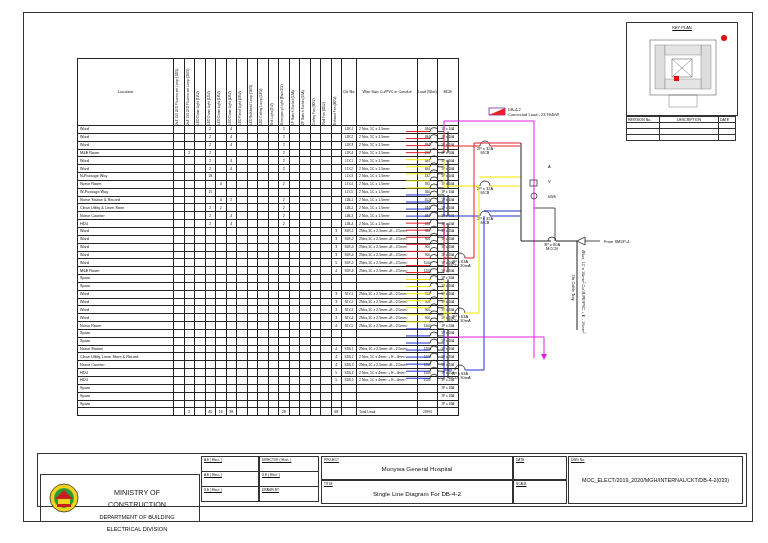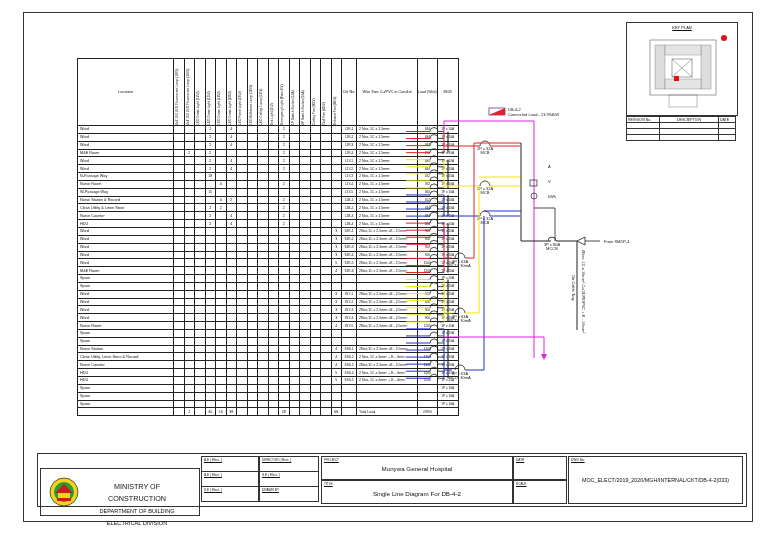--- a/index.html
+++ b/index.html
@@ -1178,21 +1178,21 @@
       </tr>
   <tr>
         <td></td>
         <td></td>
         <td></td>
       </tr>
 </tbody>
   </table>
 
 <div class="tb">
-  <div class="tb-box" style="left:2px;top:14px;width:158px;height:46px">
+  <div class="tb-box" style="left:2px;top:20px;width:158px;height:46px">
     <svg width="30" height="30" style="position:absolute;left:8px;top:8px">
       <circle cx="15" cy="15" r="14" fill="#f2d21a" stroke="#333" stroke-width="0.8"></circle>
       <circle cx="15" cy="15" r="10" fill="#2a9a3a"></circle>
       <polygon points="6,16 15,7 24,16" fill="#c81e1e"></polygon>
       <rect x="9" y="16" width="12" height="5" fill="#f2d21a"></rect>
       <rect x="8" y="21" width="14" height="3" fill="#c81e1e"></rect>
     </svg>
     <div class="ministry">
       <div>MINISTRY OF CONSTRUCTION</div>
       <div class="sub">DEPARTMENT OF BUILDING</div>

